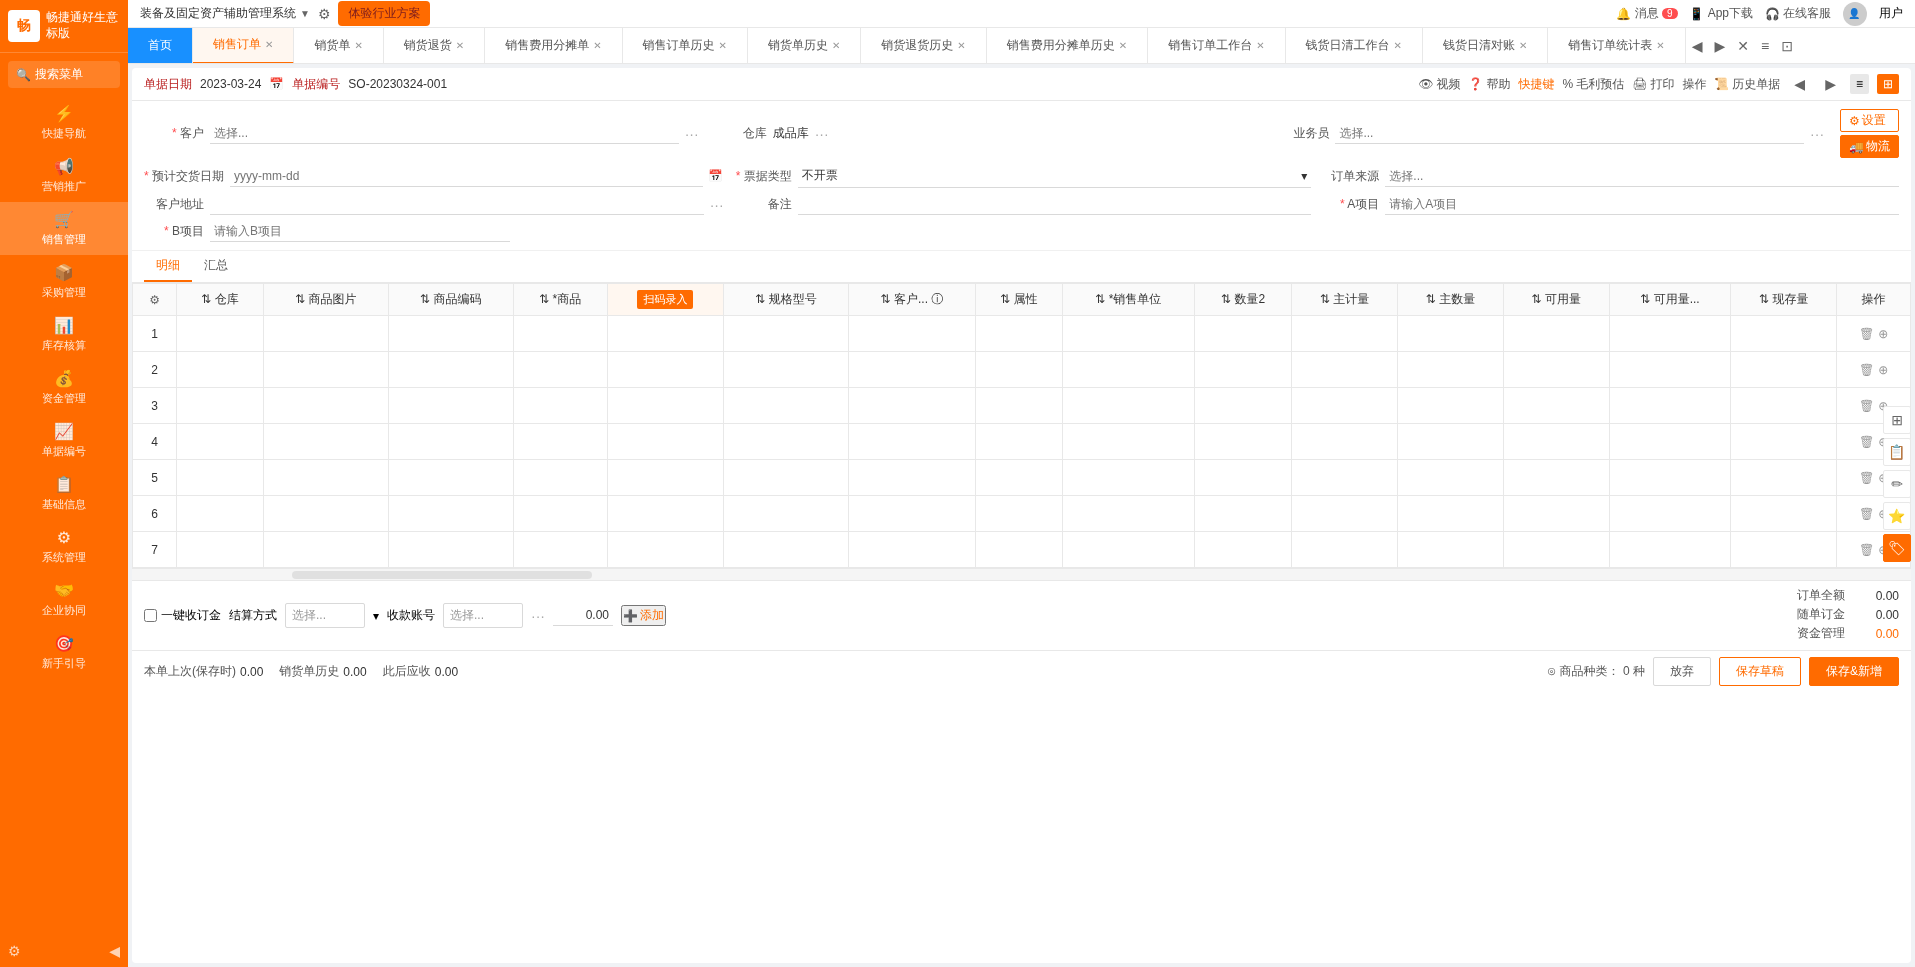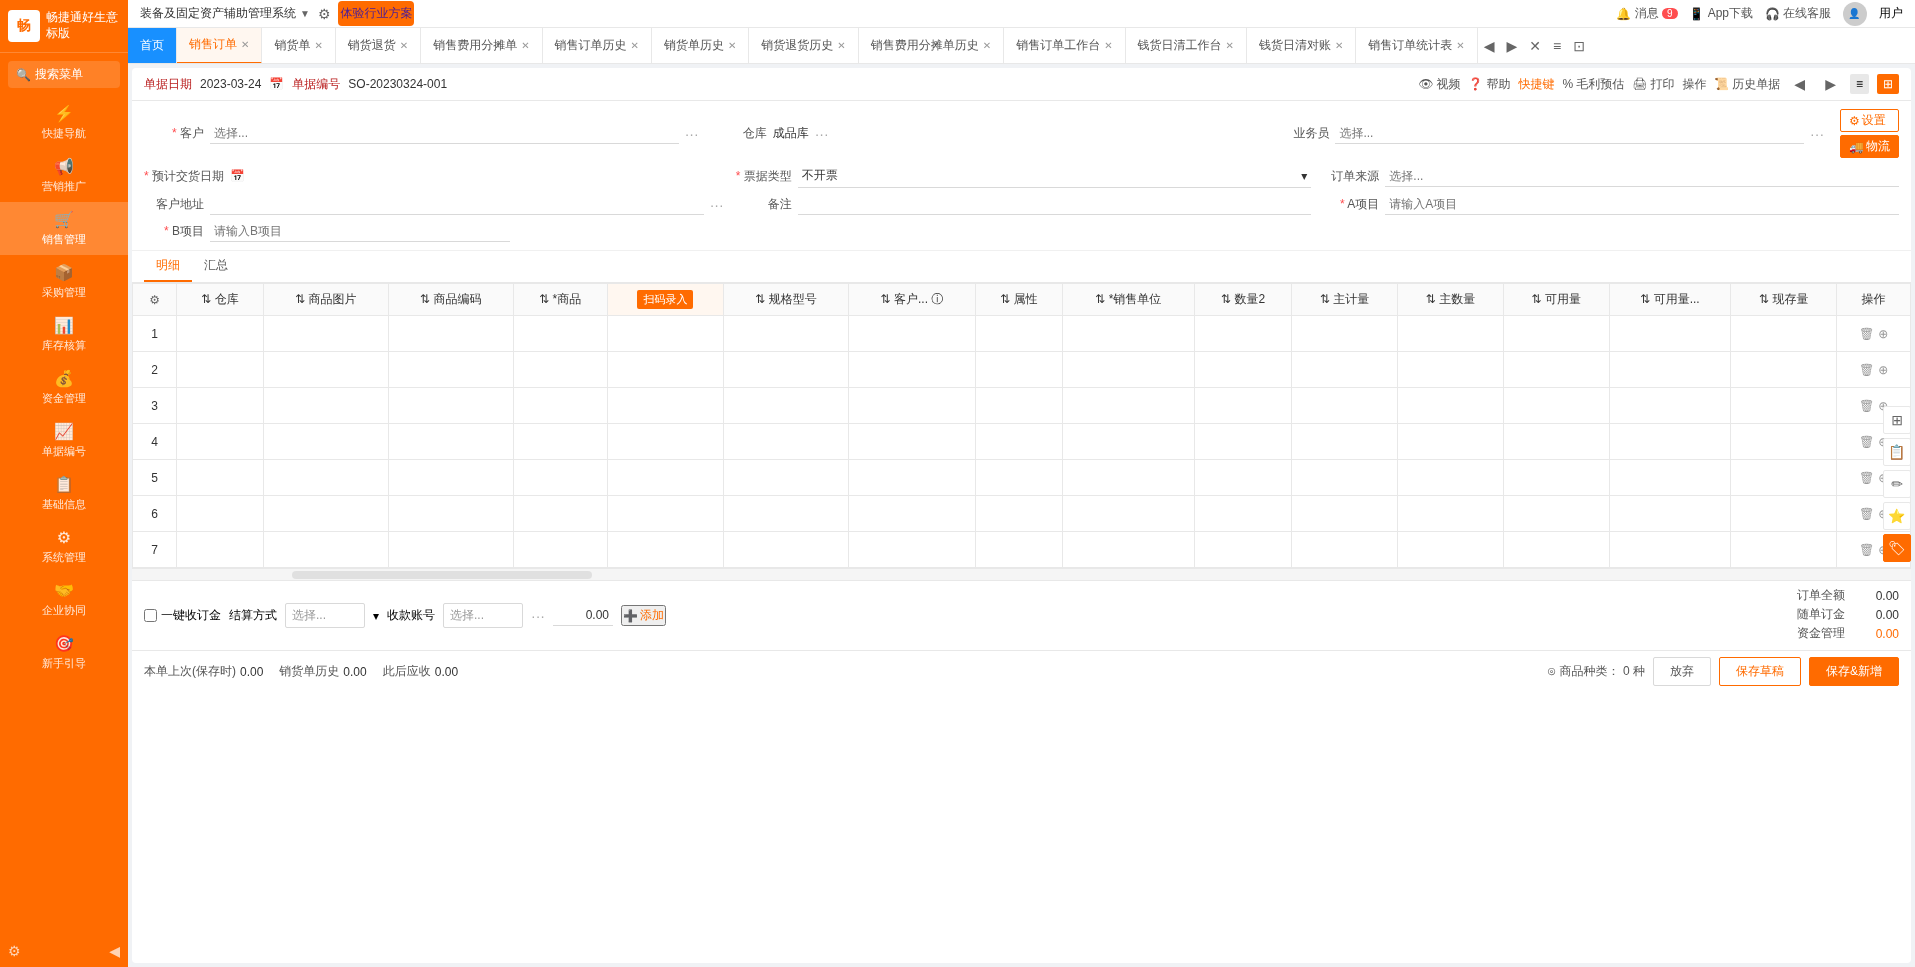--- a/index.html
+++ b/index.html
@@ -73,42 +73,42 @@
       gap: 8px;
     }
     .system-title {
       font-size: 13px;
       color: #333;
       display: flex; align-items: center; gap: 4px;
     }
     .title-dropdown-btn { background: none; border: none; cursor: pointer; color: #666; font-size: 10px; }
     .gear-btn { background: none; border: none; cursor: pointer; color: #666; font-size: 14px; }
     .trial-btn {
-      background: #ff6b00; color: #4c1d95; border: none; border-radius: 4px;
-      padding: 4px 2px; cursor: pointer; font-size: 12px;
+      background: #ff6b00; color: #7f1d1d; border: none; border-radius: 4px;
+      padding: 4px 10px; cursor: pointer; font-size: 12px;
     }
     .header-right {
       margin-left: auto;
       display: flex; align-items: center; gap: 12px;
     }
     .header-icon-btn { background: none; border: none; cursor: pointer; color: #555; font-size: 12px; display: flex; align-items: center; gap: 3px; }
     .badge { background: #ff4d4f; color: #fff; border-radius: 8px; padding: 0 4px; font-size: 10px; min-width: 16px; text-align: center; }
     .user-avatar { width: 24px; height: 24px; background: #ccc; border-radius: 50%; display: flex; align-items: center; justify-content: center; font-size: 10px; }
 
     
     .tabs-bar {
       background: #fff;
       display: flex;
       align-items: center;
       border-bottom: 1px solid #e8e8e8;
       overflow: hidden;
       height: 36px;
     }
     .tab-item {
-      padding: 0 12px;
+      padding: 0 20px;
       height: 36px;
       display: flex; align-items: center; gap: 4px;
       cursor: pointer; white-space: nowrap;
       border-right: 1px solid #e8e8e8;
       color: #555;
       font-size: 12px;
     }
     .tab-item.active {
       color: #ff6b00;
       background: #fff7f0;
@@ -552,20 +552,21 @@
             <button class="orange-fill-btn">
               <span>🚚</span>
               <span>物流</span>
             </button>
           </div>
         </div>
 
         <div class="form-row">
           <div class="form-field">
             <span class="form-label required">预计交货日期</span>
+            <input class="form-input" type="text" placeholder="yyyy-mm-dd" style="">
             <span class="date-icon">📅</span>
           </div>
           <div class="form-field">
             <span class="form-label required">票据类型</span>
             <div class="form-select">
               <span>不开票</span>
               <span>▾</span>
             </div>
           </div>
           <div class="form-field">

